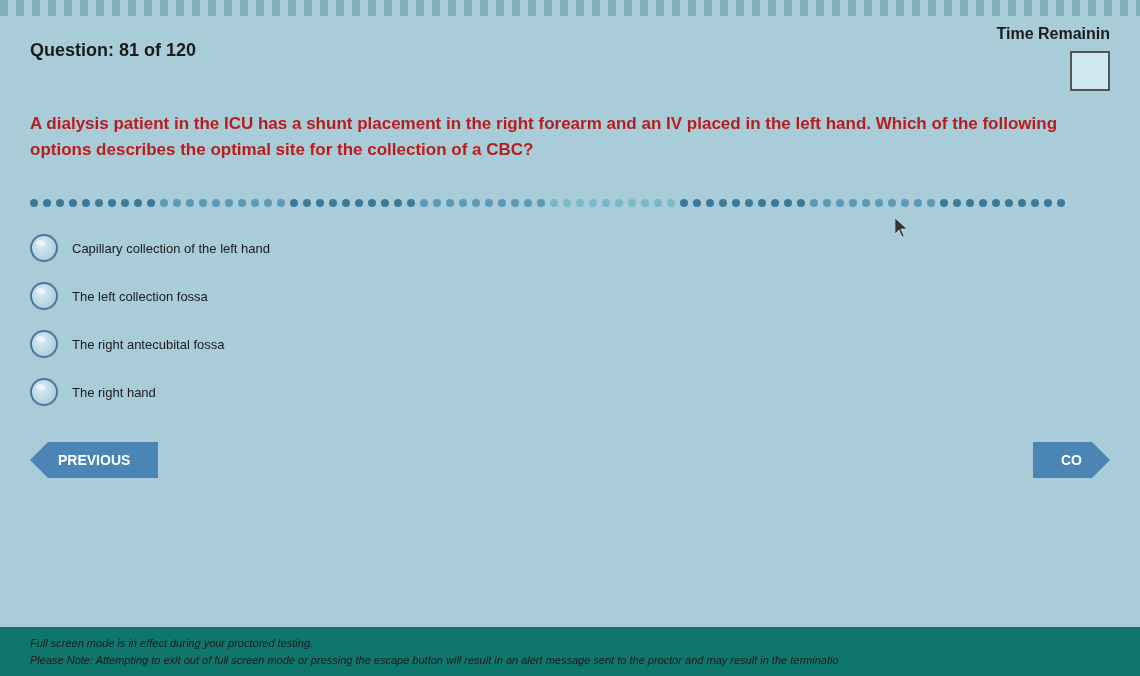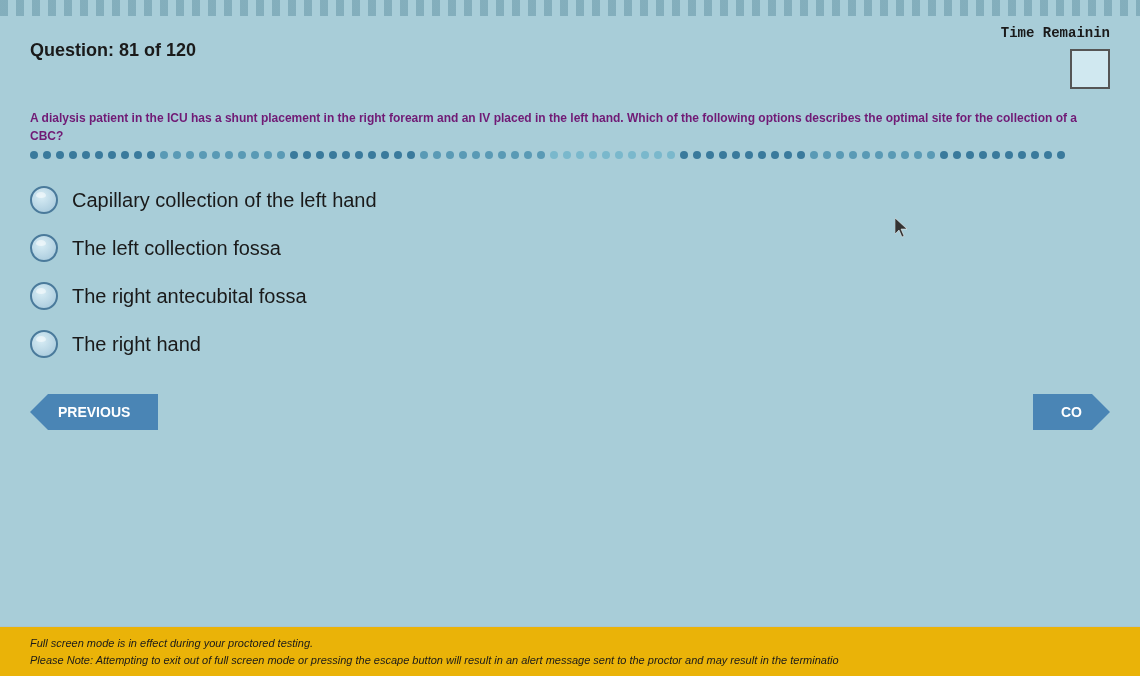--- a/index.html
+++ b/index.html
@@ -52,43 +52,42 @@
     .question-number {
       font-size: 18px;
       font-weight: bold;
       color: #1a1a1a;
       margin-top: 20px;
       text-align: center;
     }
 
     .timer-area {
       text-align: left;
-      font-size: 14px;
+      font-size: 16px;
       color: #1a1a1a;
       font-weight: bold;
       padding-top: 5px;
-      font-family: Liberation Mono, monospace;
     }
 
     .timer-box {
       width: 40px;
       height: 40px;
       border: 2px solid #555;
       background: #d0e8f0;
       margin-top: 8px;
       margin-left: auto;
     }
 
     .question-text {
-      font-size: 12px;
-      font-weight: bold;
-      color: #701a75;
+      font-size: 17px;
+      font-weight: bold;
+      color: #b91c1c;
       line-height: 1.5;
       margin-top: 20px;
-      margin-bottom: 0;
+      margin-bottom: 31px;
       max-width: 1050px;
     }
 
     .options-container {
       display: flex;
       flex-direction: column;
       gap: 8px;
       margin-bottom: 30px;
     }
 
@@ -115,21 +114,21 @@
       position: absolute;
       top: 4px;
       left: 4px;
       width: 10px;
       height: 6px;
       border-radius: 50% 50% 50% 50% / 60% 60% 40% 40%;
       background: rgba(255,255,255,0.5);
     }
 
     .option-label {
-      font-size: 20px;
+      font-size: 13px;
       color: #1a1a1a;
     }
 
     .navigation-bar {
       display: flex;
       justify-content: space-between;
       align-items: center;
       margin-top: 20px;
     }
 
@@ -154,21 +153,21 @@
       border: none;
       cursor: pointer;
       clip-path: polygon(0% 0%, calc(100% - 18px) 0%, 100% 50%, calc(100% - 18px) 100%, 0% 100%);
     }
 
     .footer {
       position: absolute;
       bottom: 0;
       left: 0;
       right: 0;
-      background: #eab308;
+      background: #0f766e;
       padding: 8px 30px;
       border-top: 1px solid #aac4d0;
     }
 
     .footer-text {
       font-size: 11px;
       color: #1a1a1a;
       font-style: italic;
       line-height: 1.5;
     }

